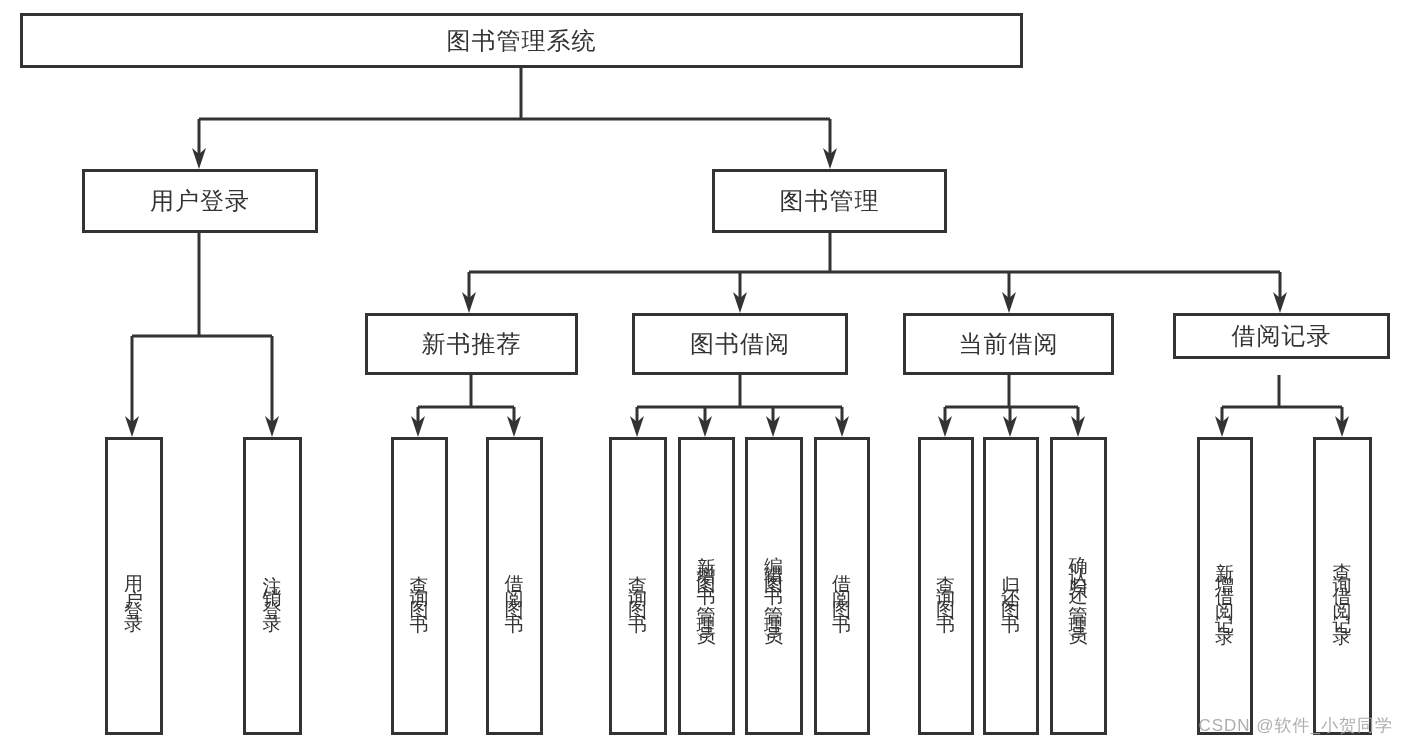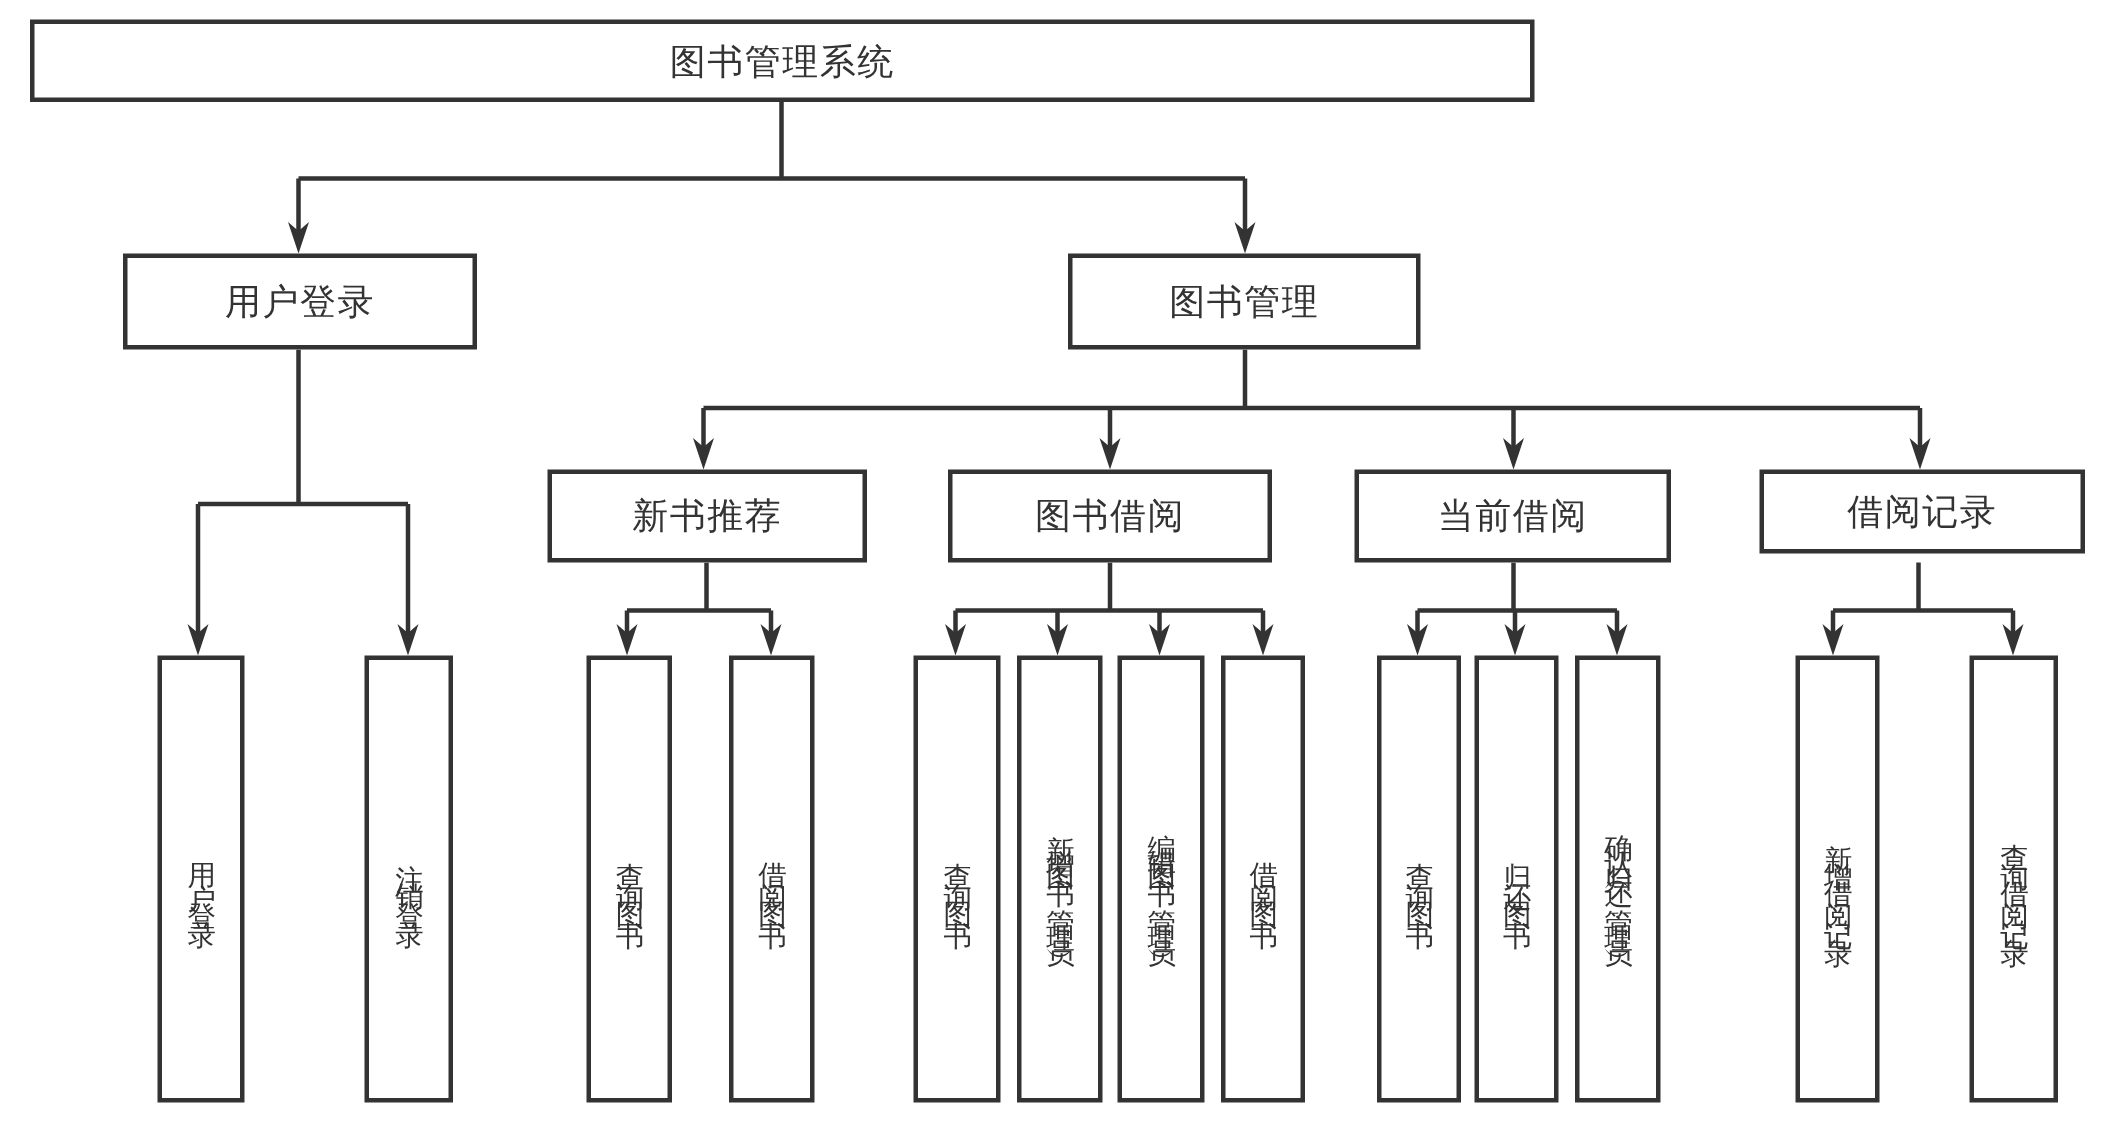--- a/index.html
+++ b/index.html
@@ -137,21 +137,21 @@
 
   <div class="node h" style="left:365px; top:313px; width:213px; height:62px;">
     <span>新书推荐</span>
   </div>
   <div class="node h" style="left:903px; top:313px; width:211px; height:62px;">
     <span>当前借阅</span>
   </div>
   <div class="node h" style="left:632px; top:313px; width:216px; height:62px;">
     <span>图书借阅</span>
   </div>
-  <div class="node h" style="left:1173px; top:313px; width:217px; height:56px;">
+  <div class="node h" style="left:1173px; top:313px; width:217px; height:46px;">
     <span>借阅记录</span>
   </div>
 
   <div class="node v" style="left:105px; width:58px;">
     <span>用户登录</span>
   </div>
   <div class="node v" style="left:243px; width:59px;">
     <span>注销登录</span>
   </div>
 
@@ -185,14 +185,15 @@
     <span>确认归还（管理员）</span>
   </div>
 
   <div class="node v" style="left:1197px; width:56px;">
     <span>新增借阅记录</span>
   </div>
   <div class="node v" style="left:1313px; width:59px;">
     <span>查询借阅记录</span>
   </div>
 
+  <div class="watermark">CSDN @软件_小贺同学</div>
 
 </div>
 
 </body></html>

